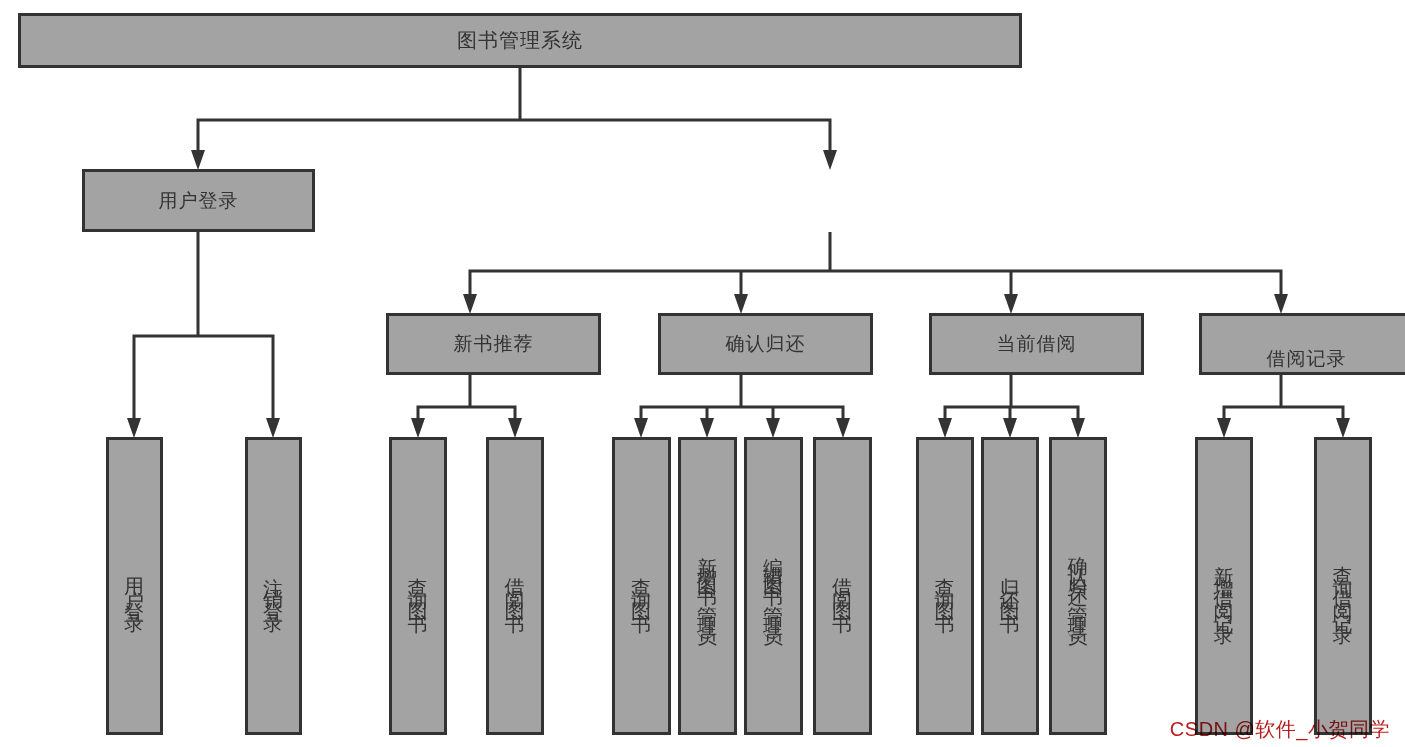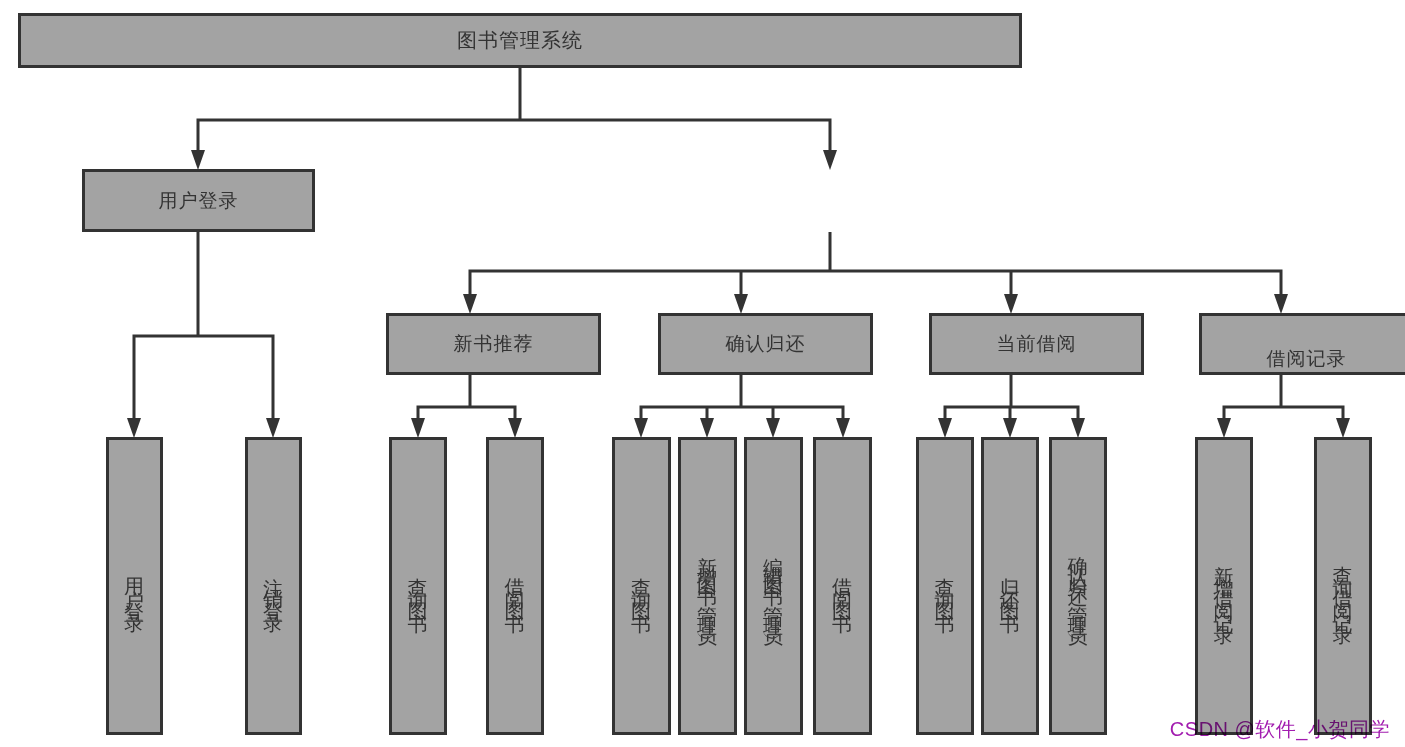--- a/index.html
+++ b/index.html
@@ -68,21 +68,21 @@
   .node.leaf.tight span {
     letter-spacing: 10px;
   }
   .watermark {
     position: absolute;
     right: 15px;
     bottom: 4px;
     z-index: 5;
     font-size: 20px;
     letter-spacing: 0.5px;
-    color: #a21caf;
+    color: #b91c1c;
     mix-blend-mode: multiply;
     white-space: nowrap;
   }
 </style>
 </head>
 <body>
 
 <div class="stage">
 
   <svg class="connectors" width="1405" height="747" viewBox="0 0 1405 747">

